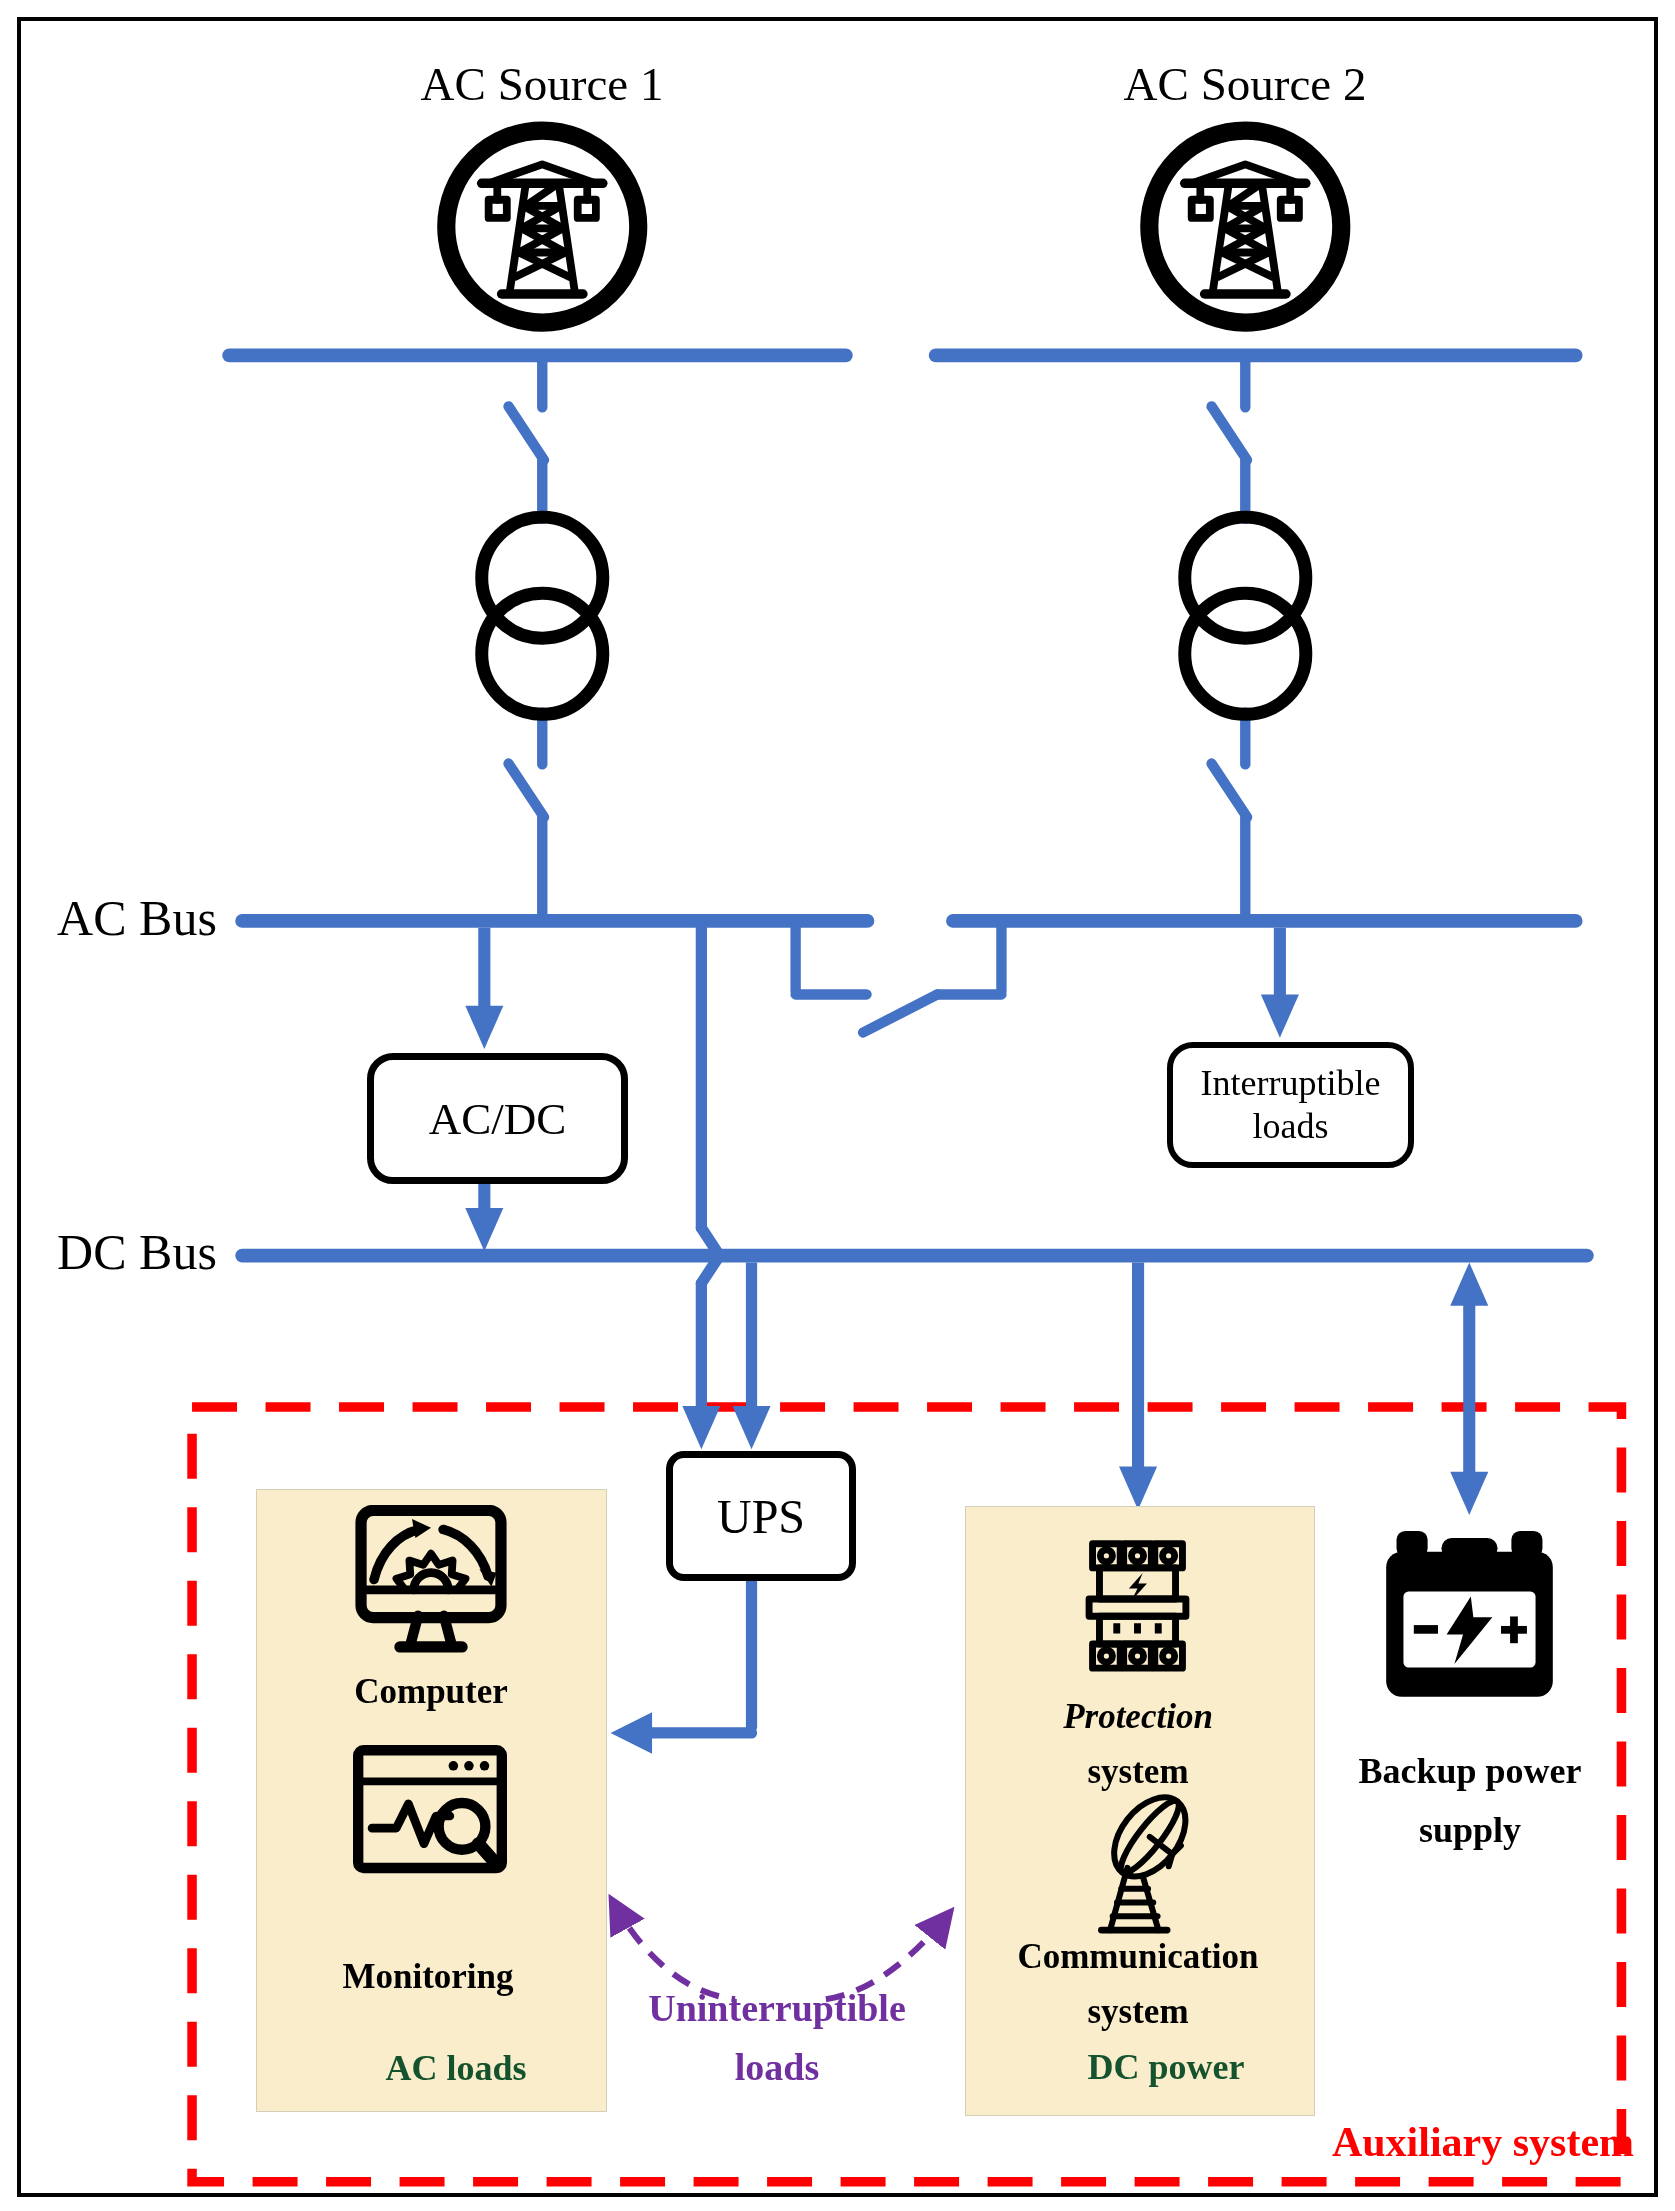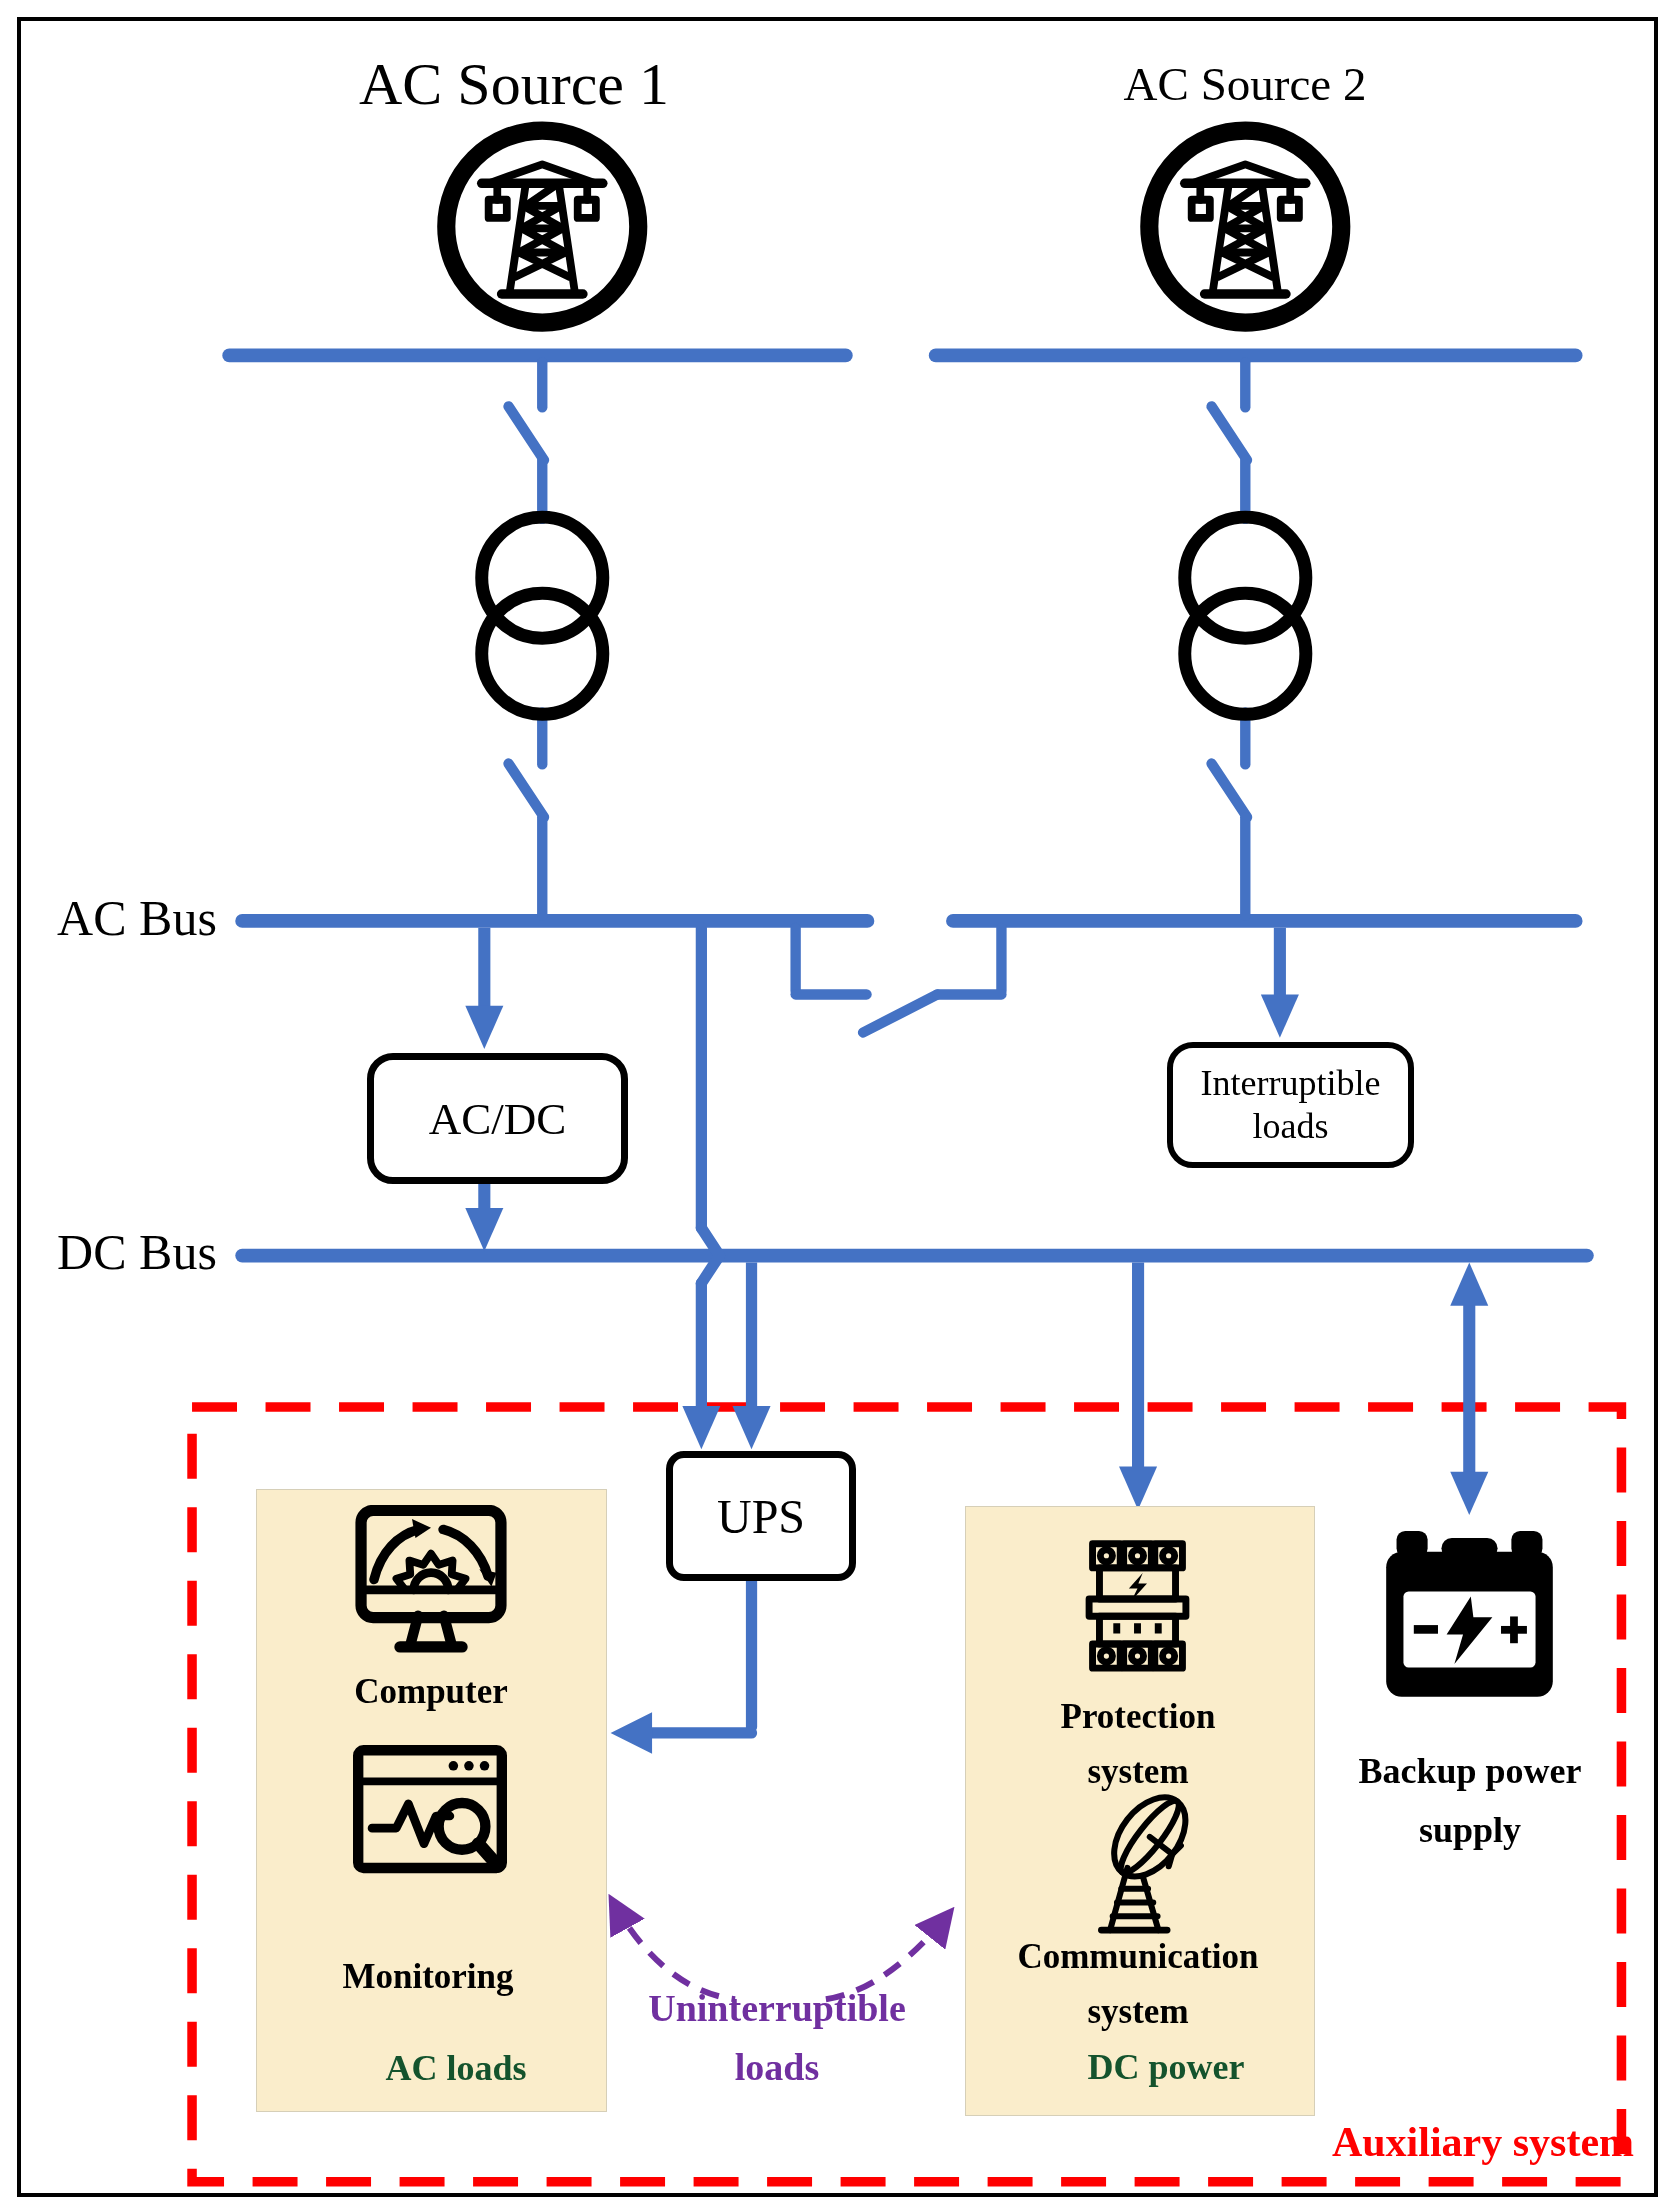--- a/index.html
+++ b/index.html
@@ -167,30 +167,30 @@
 
   <div class="node" style="left:1167px;top:1042px;width:235px;height:114px;font-size:36px;line-height:1.2;border-width:6px;">
     <span>Interruptible</span>
     <span>loads</span>
   </div>
 
   <div class="node" style="left:666px;top:1451px;width:176px;height:116px;font-size:48px;border-radius:18px;">
     <span>UPS</span>
   </div>
 
-  <div class="t" style="left:514px;top:84px;font-size:60px;text-align:right;">AC Source 1</div>
+  <div class="t" style="left:542px;top:84px;font-size:47px;text-align:right;">AC Source 1</div>
   <div class="t" style="left:1245px;top:84px;font-size:47px;">AC Source 2</div>
   <div class="t" style="left:137px;top:918px;font-size:50px;">AC Bus</div>
   <div class="t" style="left:137px;top:1252px;font-size:50px;">DC Bus</div>
 
   <div class="t b" style="left:431px;top:1691px;font-size:35px;">Computer</div>
   <div class="t b" style="left:428px;top:1976px;font-size:35px;">Monitoring</div>
   <div class="t b green" style="left:428px;top:2068px;font-size:36px;">AC loads</div>
 
-  <div class="t b" style="left:1138px;top:1716px;font-size:35px;">Protection</div>
+  <div class="t b" style="left:1138px;top:1716px;font-size:35px;font-style:italic;">Protection</div>
   <div class="t b" style="left:1138px;top:1771px;font-size:35px;">system</div>
   <div class="t b" style="left:1138px;top:1956px;font-size:35px;">Communication</div>
   <div class="t b" style="left:1138px;top:2011px;font-size:35px;">system</div>
   <div class="t b green" style="left:1138px;top:2067px;font-size:36px;">DC power</div>
 
   <div class="t b" style="left:1470px;top:1771px;font-size:36px;">Backup power</div>
   <div class="t b" style="left:1470px;top:1830px;font-size:36px;">supply</div>
 
   <div class="t b purple" style="left:777px;top:2008px;font-size:38px;">Uninterruptible</div>
   <div class="t b purple" style="left:777px;top:2067px;font-size:38px;">loads</div>

